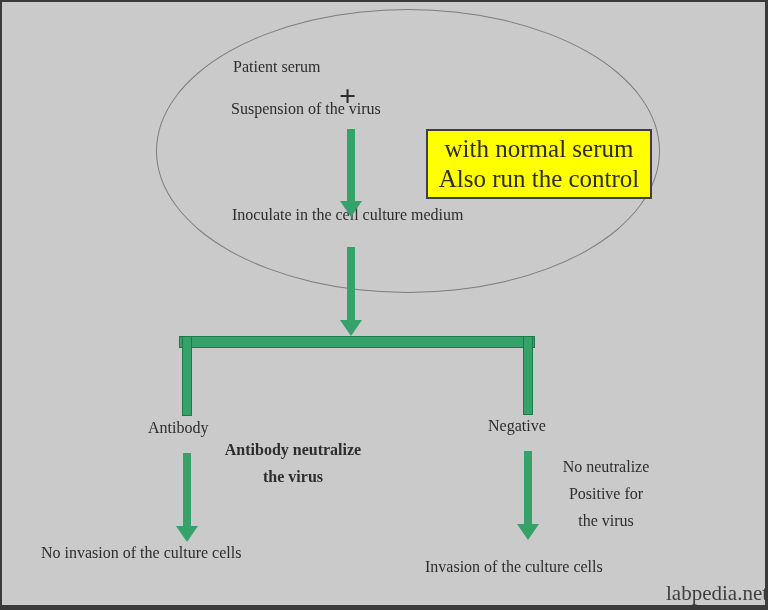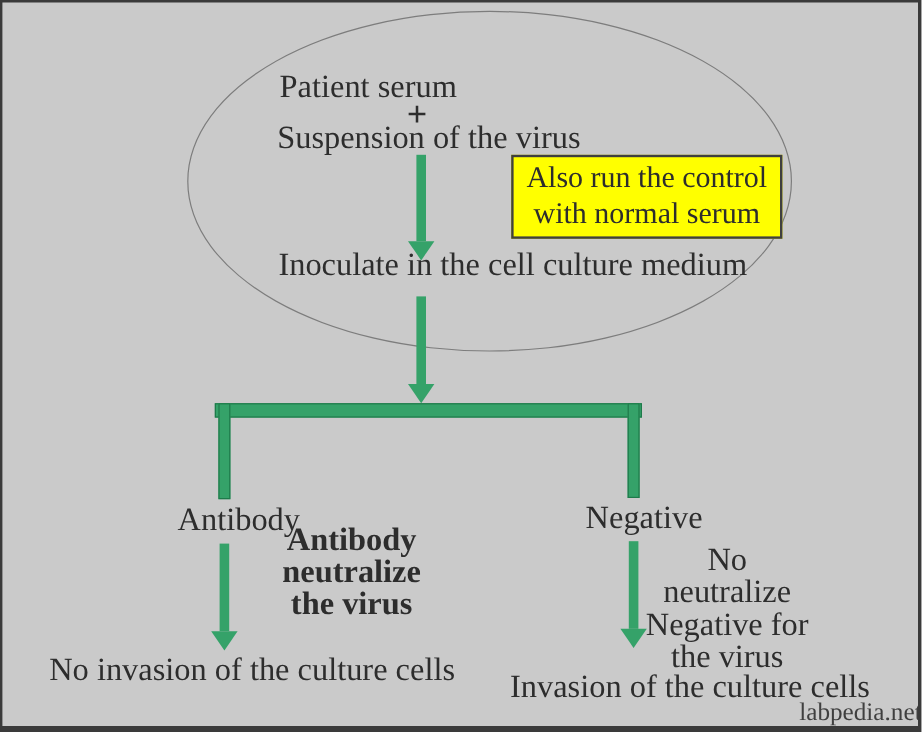--- a/index.html
+++ b/index.html
@@ -9,21 +9,21 @@
     box-sizing:border-box;
     background:var(--bg, #cacaca);
     border:solid var(--frame, #3a3a3a);
     border-width:2px 3px 5px 2px;
     font-family:"Liberation Serif", serif;
     color:var(--text, #2d2d2d);
     overflow:hidden;
   }
   .txt {
     position:absolute;
-    font-size:27px;
+    font-size:16px;
     line-height:1.08;
     white-space:nowrap;
   }
   .ellipse {
     position:absolute;
     left:154px; top:7px; width:502px; height:282px;
     border:1px solid var(--ellipse, #7d7d7d);
     border-radius:50%;
   }
   .plus {
@@ -78,22 +78,22 @@
   <div class="txt" style="left:231px; top:56px;">Patient serum</div>
   <div class="plus">+</div>
   <div class="txt" style="left:229px; top:98px;">Suspension of the virus</div>
 
   <div class="varrow" style="left:338px; top:127px;">
     <div class="shaft" style="height:72px;"></div>
     <div class="head"></div>
   </div>
 
   <div class="note">
+    <div>with normal serum</div>
     <div>Also run the control</div>
-    <div>with normal serum</div>
   </div>
 
   <div class="txt" style="left:230px; top:204px;">Inoculate in the cell culture medium</div>
 
   <div class="varrow" style="left:338px; top:245px;">
     <div class="shaft" style="height:73px;"></div>
     <div class="head"></div>
   </div>
 
   <div class="bar" style="left:177px; top:334px; width:356px; height:12px;"></div>
@@ -111,20 +111,20 @@
   </div>
   <div class="txt" style="left:39px; top:542px;">No invasion of the culture cells</div>
 
   <div class="txt" style="left:486px; top:415px;">Negative</div>
   <div class="varrow" style="left:515px; top:449px;">
     <div class="shaft" style="height:73px;"></div>
     <div class="head"></div>
   </div>
   <div class="txt centered" style="left:536px; top:451px; width:136px;">
     <div>No neutralize</div>
-    <div>Negative for</div>
+    <div>Positive for</div>
     <div>the virus</div>
   </div>
   <div class="txt" style="left:423px; top:540px;margin-top:16px;">Invasion of the culture cells</div>
 
   <div class="watermark">labpedia.net</div>
 
 </div>
 
 </body></html>

